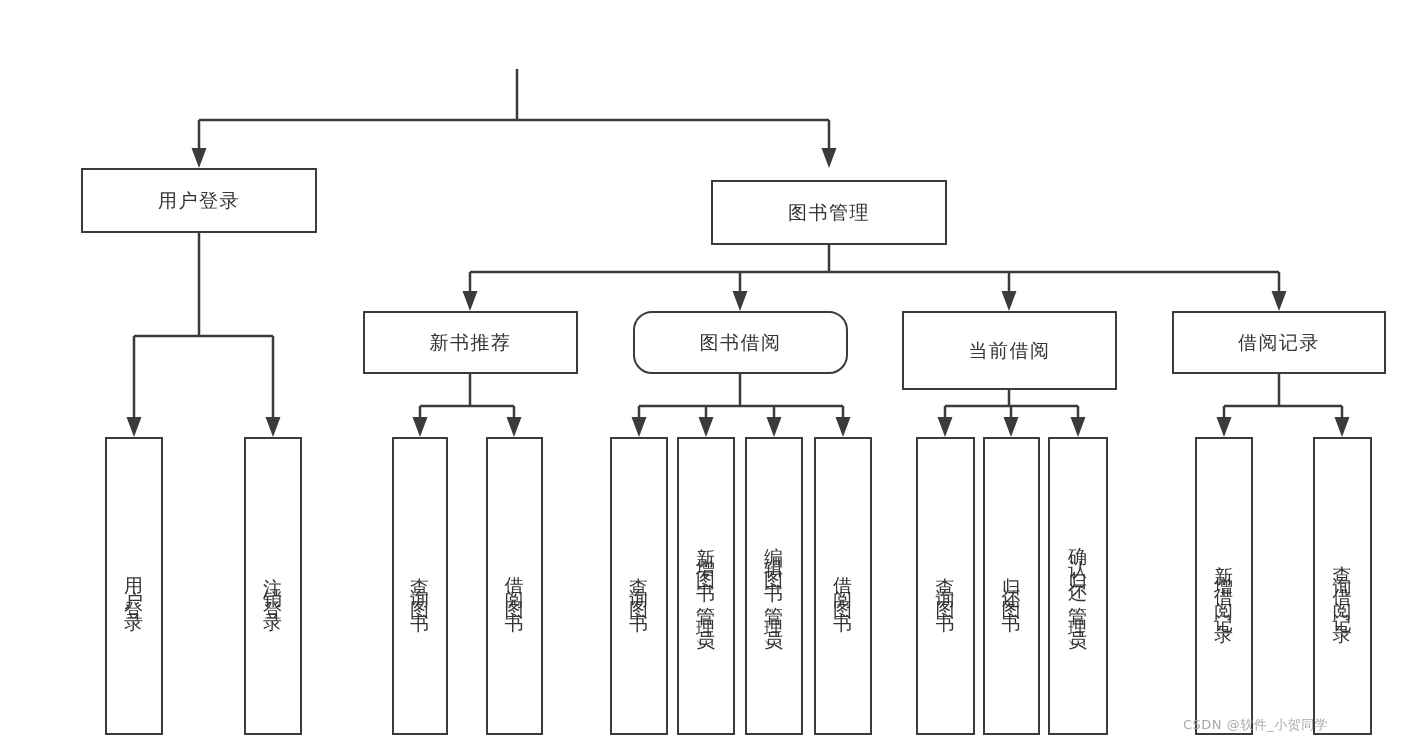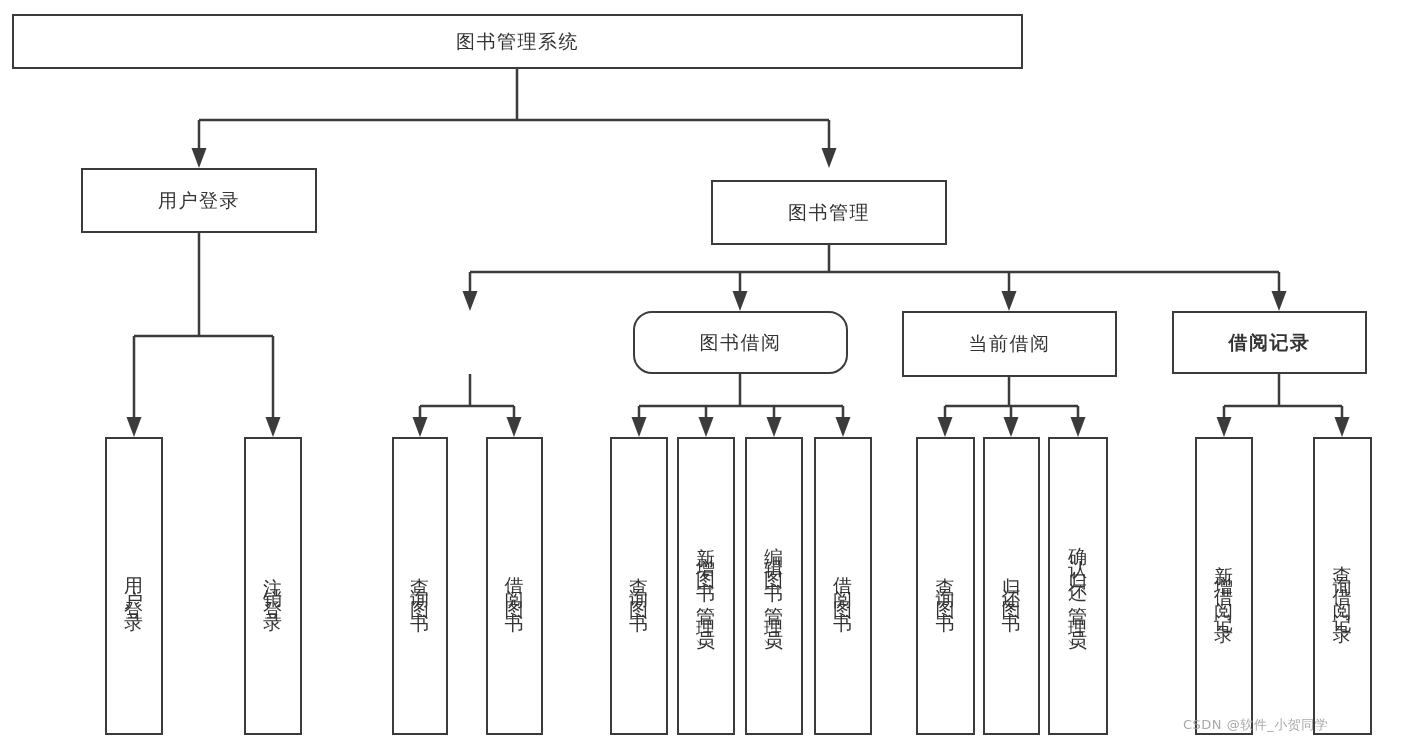--- a/index.html
+++ b/index.html
@@ -50,22 +50,22 @@
     line-height: 1;
     white-space: normal;
     font-size: 19px;
   }
   
   .n-root { left: 12px;   top: 14px;  width: 1011px; height: 55px; }
   .n-user { left: 81px;   top: 168px; width: 236px;  height: 65px; }
   .n-book { left: 711px;  top: 168px; width: 236px;  height: 65px; margin-top: 12px; }
   .n-nb   { left: 363px;  top: 311px; width: 215px;  height: 63px; }
   .n-bb   { left: 633px;  top: 311px; width: 215px;  height: 63px; border-radius: 19px; }
-  .n-cb   { left: 902px;  top: 311px; width: 215px;  height: 66px; }
-  .n-br   { left: 1172px; top: 311px; width: 195px;  height: 63px; font-weight: bold; }
+  .n-cb   { left: 902px;  top: 311px; width: 215px;  height: 79px; }
+  .n-br   { left: 1172px; top: 311px; width: 214px;  height: 63px; }
   
   .l-user1 { left: 105px;  top: 437px; width: 58px; height: 298px; }
   .l-user2 { left: 244px;  top: 437px; width: 58px; height: 298px; }
   .l-nb1   { left: 392px;  top: 437px; width: 56px; height: 298px; }
   .l-nb2   { left: 486px;  top: 437px; width: 57px; height: 298px; }
   .l-bb1   { left: 610px;  top: 437px; width: 58px; height: 298px; }
   .l-bb2   { left: 677px;  top: 437px; width: 58px; height: 298px; }
   .l-bb3   { left: 745px;  top: 437px; width: 58px; height: 298px; }
   .l-bb4   { left: 814px;  top: 437px; width: 58px; height: 298px; }
   .l-cb1   { left: 916px;  top: 437px; width: 59px; height: 298px; }
@@ -118,25 +118,25 @@
     <path d="M1009 374 V406 M945 406 H1078 M945 406 V419 M1011 406 V419 M1078 406 V419"></path>
     <polygon points="937.5,417 952.5,417 945,437"></polygon>
     <polygon points="1003.5,417 1018.5,417 1011,437"></polygon>
     <polygon points="1070.5,417 1085.5,417 1078,437"></polygon>
 
     <path d="M1279 374 V406 M1224 406 H1342 M1224 406 V419 M1342 406 V419"></path>
     <polygon points="1216.5,417 1231.5,417 1224,437"></polygon>
     <polygon points="1334.5,417 1349.5,417 1342,437"></polygon>
   </svg>
 
-  <div class="node n-root">图书管理系统</div>
 
   <div class="node n-user">用户登录</div>
   <div class="node n-book">图书管理</div>
 
+  <div class="node n-nb">新书推荐</div>
   <div class="node n-bb">图书借阅</div>
   <div class="node n-cb">当前借阅</div>
   <div class="node n-br">借阅记录</div>
 
   <div class="node leaf l-user1">用户登录</div>
   <div class="node leaf l-user2">注销登录</div>
 
   <div class="node leaf l-nb1">查询图书</div>
   <div class="node leaf l-nb2">借阅图书</div>
 

